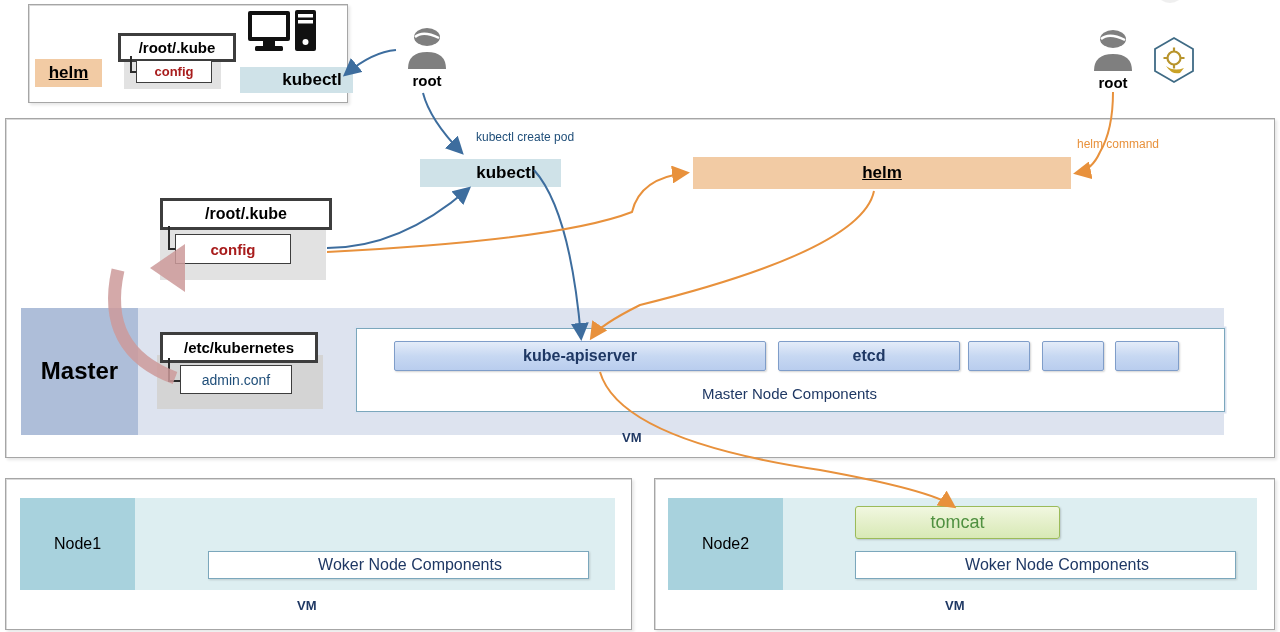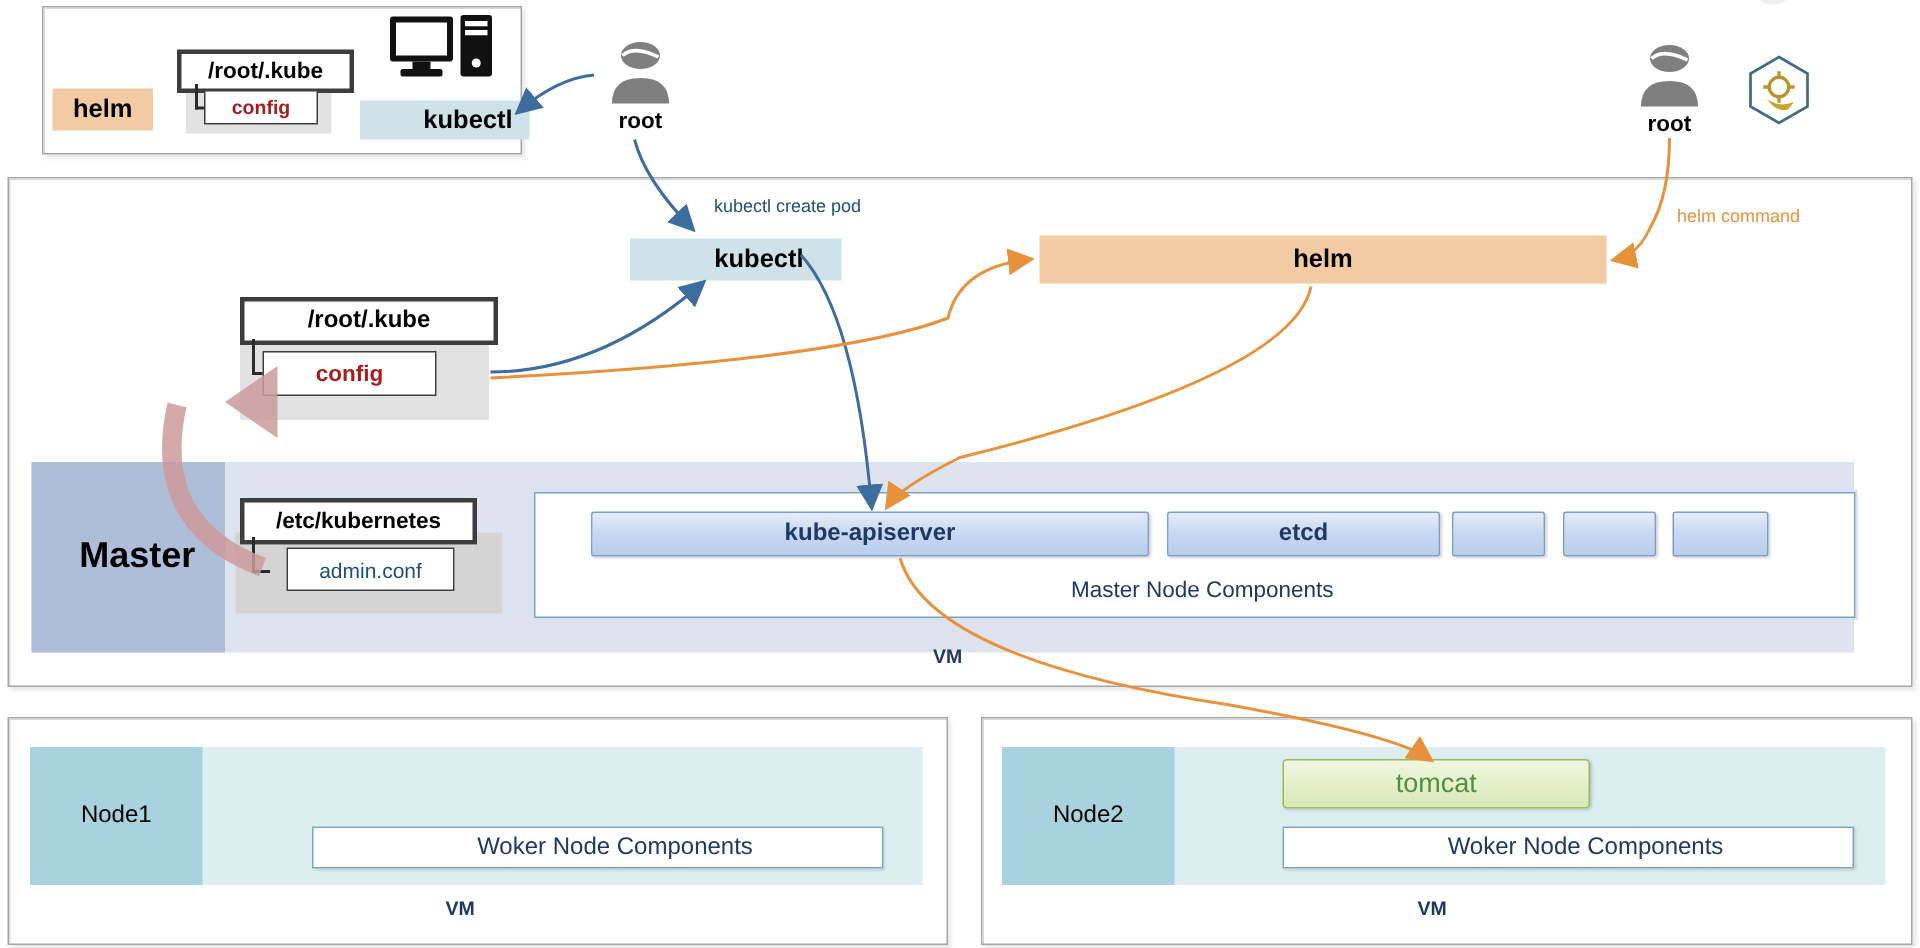--- a/index.html
+++ b/index.html
@@ -1,30 +1,30 @@
 <!DOCTYPE html>
 <html><head>
 <meta charset="utf-8">
 <style>
   html,body{margin:0;padding:0;background:#ffffff;}
   body{width:1280px;height:632px;position:relative;overflow:hidden;
        font-family:"Liberation Sans","DejaVu Sans",sans-serif;}
 
-  .abs{position:absolute;padding-left:12px;}
+  .abs{position:absolute;}
 
   
   .frame{position:absolute;background:#ffffff;
          border:1px solid #a6a6a6;
          box-shadow:1px 1px 0 #d9d9d9 inset, 2px 2px 3px rgba(0,0,0,.10);}
 
   
   #client-panel{left:28px;top:4px;width:318px;height:97px;}
 
   .helm-chip{position:absolute;background:#f2cba4;display:flex;align-items:center;
-             justify-content:center;font-weight:bold;color:#000;}
+             justify-content:center;font-weight:bold;color:#000;text-decoration:underline;}
   #helm-client{left:35px;top:59px;width:67px;height:28px;font-size:17px;}
 
   .pathbox{position:absolute;background:#ffffff;border:3px solid #3d3d3d;
            display:flex;align-items:center;justify-content:center;
            font-weight:bold;color:#000;}
   #kube-path-client{left:118px;top:33px;width:112px;height:23px;font-size:15px;}
 
   .graybg{position:absolute;background:#e2e2e2;}
   #gray-client{left:124px;top:52px;width:97px;height:37px;}
 
@@ -68,21 +68,21 @@
   #elbow-vm{left:168px;top:226px;width:10px;height:22px;}
 
   
   #master-strip{left:21px;top:308px;width:1203px;height:127px;background:#dde3ef;}
   #master-block{left:21px;top:308px;width:117px;height:127px;background:#aebed9;}
   #master-text{left:21px;top:357px;width:117px;text-align:center;
                font-size:24px;font-weight:bold;color:#000;}
 
   #etc-path{left:160px;top:332px;width:152px;height:25px;font-size:15px;}
   #gray-etc{left:157px;top:355px;width:166px;height:54px;background:#d4d4d4;}
-  #adminconf{left:191px;top:365px;width:110px;height:27px;font-size:14px;
+  #adminconf{left:180px;top:365px;width:110px;height:27px;font-size:14px;
              color:#1f4e79;font-weight:normal;text-align:center;}
   #elbow-etc{left:168px;top:358px;width:10px;height:22px;}
 
   
   #mnc{left:356px;top:328px;width:867px;height:82px;background:#ffffff;
        border:1.6px solid #7ba7bc;box-shadow:0 0 0 1.5px #d9e2f0;}
   .compbox{position:absolute;border:1px solid #7f9dc9;border-radius:2px;
            background:linear-gradient(to bottom,#e4ecf9 0%,#c7d8f2 50%,#b9cdee 100%);
            display:flex;align-items:center;justify-content:center;
            font-weight:bold;font-size:16px;color:#1f3864;
@@ -122,21 +122,21 @@
           display:flex;align-items:center;justify-content:center;
           font-weight:normal;font-size:18px;color:#4f9040;
           box-shadow:1px 1px 2px rgba(0,0,0,.18);}
 
   #vm-node1-label{left:297px;top:598px;}
   #vm-node2-label{left:945px;top:598px;}
 
   
   .arrowlabel{position:absolute;font-size:12px;text-align:center;}
   #lbl-create-pod{left:476px;top:130px;color:#1f4e79;}
-  #lbl-helm-cmd{left:1118px;top:137px;color:#e8913c;}
+  #lbl-helm-cmd{left:1077px;top:137px;color:#e8913c;}
 
   
   #wires{position:absolute;left:0;top:0;width:1280px;height:632px;
          pointer-events:none;}
 </style>
 </head>
 <body>
 
 <div class="frame" id="client-panel"></div>
 

